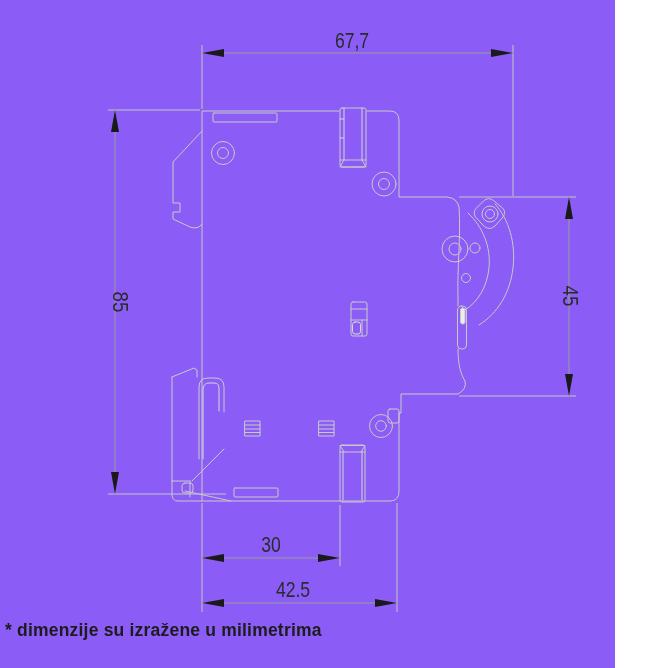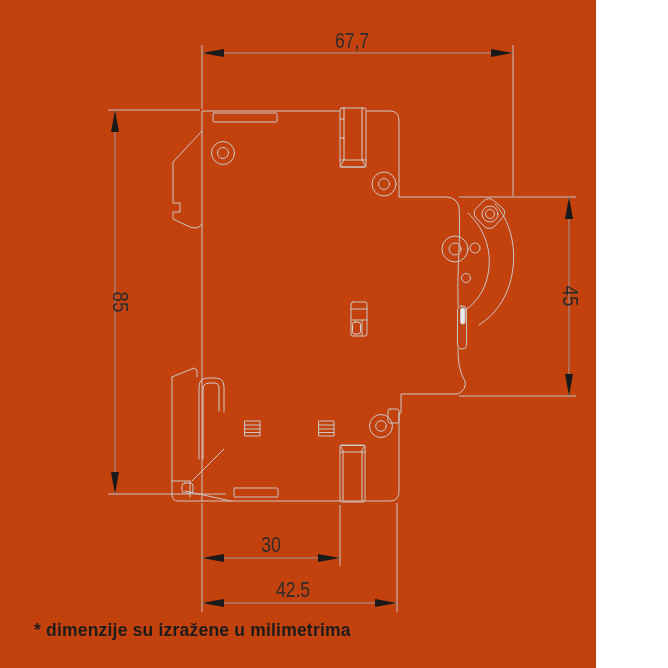--- a/index.html
+++ b/index.html
@@ -1,38 +1,38 @@
 <!DOCTYPE html>
 <html><head>
 <meta charset="utf-8">
 <style>
   html,body{margin:0;padding:0;background:#ffffff;}
   #canvas{
     position:relative;
     width:596px;height:668px;
-    background:#c2410c;
+    background:#8b5cf6;
     font-family:"Liberation Sans",sans-serif;
     overflow:hidden;
+    padding-left:19px;
   }
   #drawing-svg{position:absolute;left:0;top:0;}
   .dim-text{
     font-family:"Liberation Sans",sans-serif;
     font-size:22px;
     fill:#2b2b2b;
     text-anchor:middle;
   }
   #footnote{
     position:absolute;
     left:5px;top:620px;
     font-size:17.5px;
     font-weight:600;
     color:#1c1c1c;
     letter-spacing:0.2px;
     white-space:nowrap;
-    margin-left:29px;
   }
 </style>
 </head>
 <body>
 
 <div id="canvas">
 
   <svg id="drawing-svg" width="668" height="668" viewBox="0 0 668 668">
 
     <g stroke="#c9c9c9" stroke-width="1" fill="none" stroke-linejoin="round" stroke-linecap="round">

